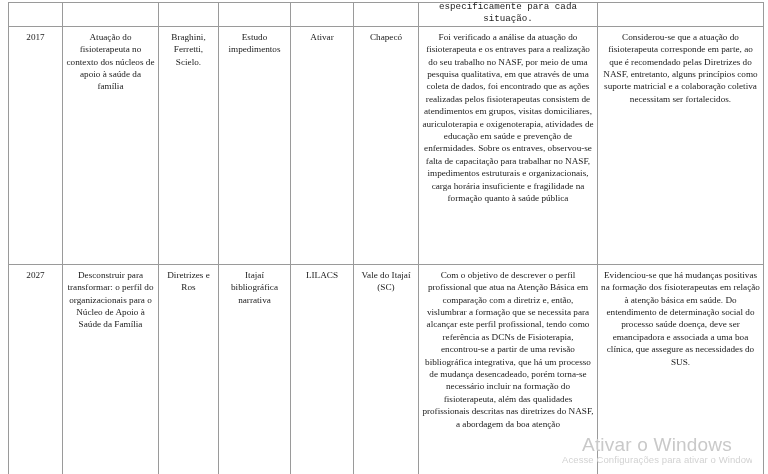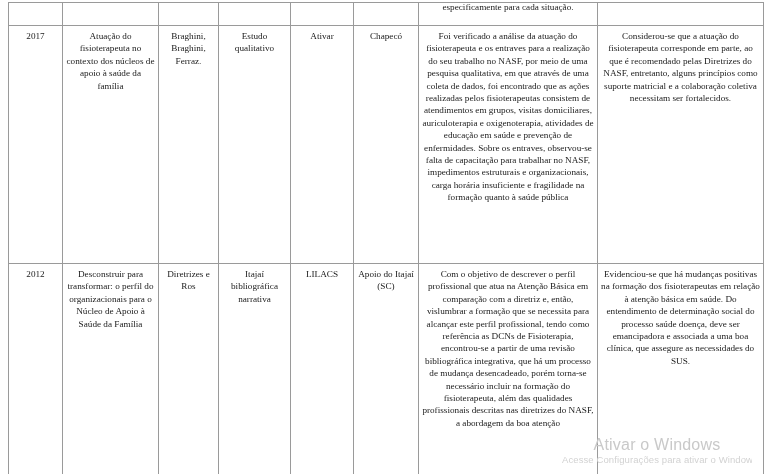--- a/index.html
+++ b/index.html
@@ -56,41 +56,42 @@
   tr.row-partial td {
     height: 22px;
     padding-top: 0;
     padding-bottom: 0;
     vertical-align: top;
   }
   tr.row-partial td .partial-text {
     display: block;
     margin-top: -2px;
     line-height: 12.4px;
+    font-family: Liberation Mono, monospace;
   }
 
   tr.row-2017 td { height: 232px; }
   tr.row-2018 td { height: 206px; }
 
   .pad-top { display: block; padding-top: 1px; }
 
   
   .watermark {
     position: absolute;
     right: 16px;
     bottom: 8px;
     text-align: center;
     font-family: "Liberation Sans", "DejaVu Sans", sans-serif;
     color: #cfcfcf;
     pointer-events: none;
     user-select: none;
     width: 190px;
   }
   .watermark .wm-title {
-    font-size: 16px;
+    font-size: 19px;
     line-height: 16px;
     color: #c9c9c9;
     letter-spacing: 0.2px;
   }
   .watermark .wm-sub {
     font-size: 9.5px;
     line-height: 13px;
     color: #d2d2d2;
     letter-spacing: 0.1px;
     white-space: nowrap;
@@ -143,57 +144,57 @@
       </tr>
 
       <tr class="row-2017">
         <td class="cell-year">
             <span class="pad-top">2017</span>
           </td>
         <td>
             <span class="pad-top">Atuação do fisioterapeuta no contexto dos núcleos de apoio à saúde da família</span>
           </td>
         <td>
-            <span class="pad-top">Braghini, Braghini, Ferraz.</span>
-          </td>
-        <td>
-            <span class="pad-top">Estudo qualitativo</span>
+            <span class="pad-top">Braghini, Ferretti, Scielo.</span>
+          </td>
+        <td>
+            <span class="pad-top">Estudo impedimentos</span>
           </td>
         <td>
             <span class="pad-top">Ativar</span>
           </td>
         <td>
             <span class="pad-top">Chapecó</span>
           </td>
         <td class="cell-wide">
             <span class="pad-top">Foi verificado a análise da atuação do fisioterapeuta e os entraves para a realização do seu trabalho no NASF, por meio de uma pesquisa qualitativa, em que através de uma coleta de dados, foi encontrado que as ações realizadas pelos fisioterapeutas consistem de atendimentos em grupos, visitas domiciliares, auriculoterapia e oxigenoterapia, atividades de educação em saúde e prevenção de enfermidades. Sobre os entraves, observou-se  falta de capacitação para trabalhar no NASF, impedimentos estruturais e organizacionais, carga horária insuficiente e fragilidade na formação quanto à saúde pública</span>
           </td>
         <td class="cell-wide">
             <span class="pad-top">Considerou-se que a atuação do fisioterapeuta corresponde em parte, ao que é recomendado pelas Diretrizes do NASF, entretanto, alguns princípios como suporte matricial e a colaboração coletiva necessitam ser fortalecidos.</span>
           </td>
       </tr>
 
       <tr class="row-2018">
         <td class="cell-year">
-            <span class="pad-top">2012</span>
+            <span class="pad-top">2027</span>
           </td>
         <td>
             <span class="pad-top">Desconstruir para transformar: o perfil do organizacionais para o Núcleo de Apoio à Saúde da Família</span>
           </td>
         <td>
             <span class="pad-top">Diretrizes e Ros</span>
           </td>
         <td>
             <span class="pad-top">Itajaí bibliográfica narrativa</span>
           </td>
         <td>
             <span class="pad-top">LILACS</span>
           </td>
         <td>
-            <span class="pad-top">Apoio do Itajaí (SC)</span>
+            <span class="pad-top">Vale do Itajaí (SC)</span>
           </td>
         <td class="cell-wide">
             <span class="pad-top">Com o objetivo de descrever o perfil profissional que atua na Atenção Básica em comparação com a diretriz e, então, vislumbrar a formação que se necessita para alcançar este perfil profissional, tendo como referência as DCNs de Fisioterapia, encontrou-se a partir de uma revisão bibliográfica integrativa, que há um processo de mudança desencadeado, porém torna-se necessário incluir na formação do fisioterapeuta, além das qualidades profissionais descritas nas diretrizes do NASF, a abordagem da boa atenção</span>
           </td>
         <td class="cell-wide">
             <span class="pad-top">Evidenciou-se que há mudanças positivas na formação dos fisioterapeutas em relação à atenção básica em saúde. Do entendimento de determinação social do processo saúde doença, deve ser emancipadora e associada a uma boa clínica, que assegure as necessidades do SUS.</span>
           </td>
       </tr>
 
     </tbody>

